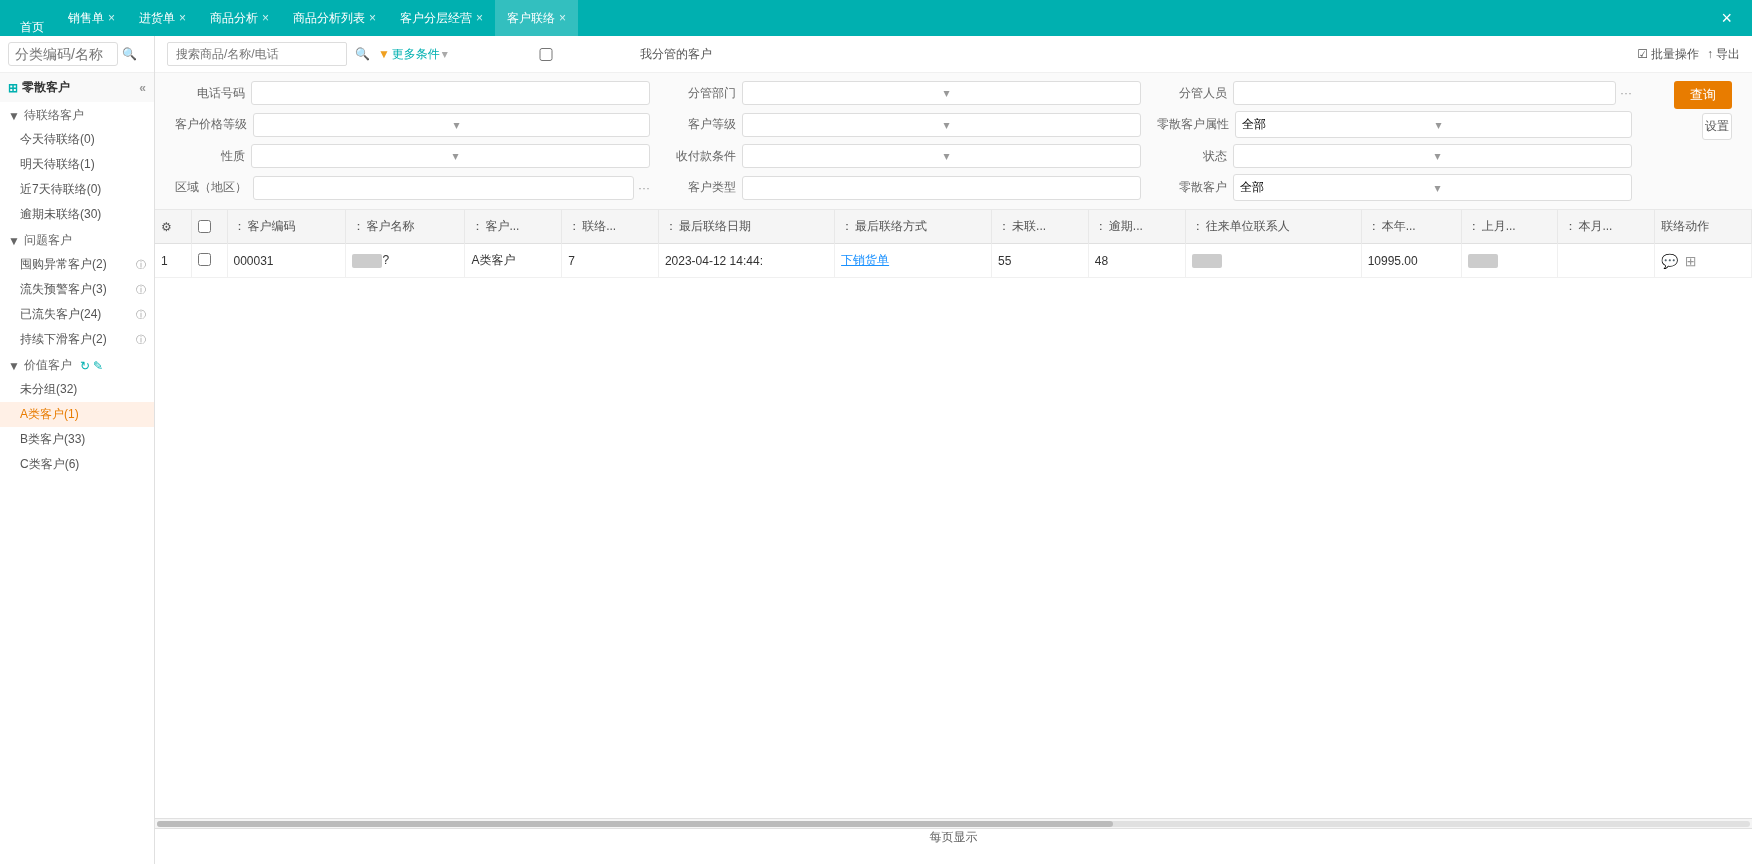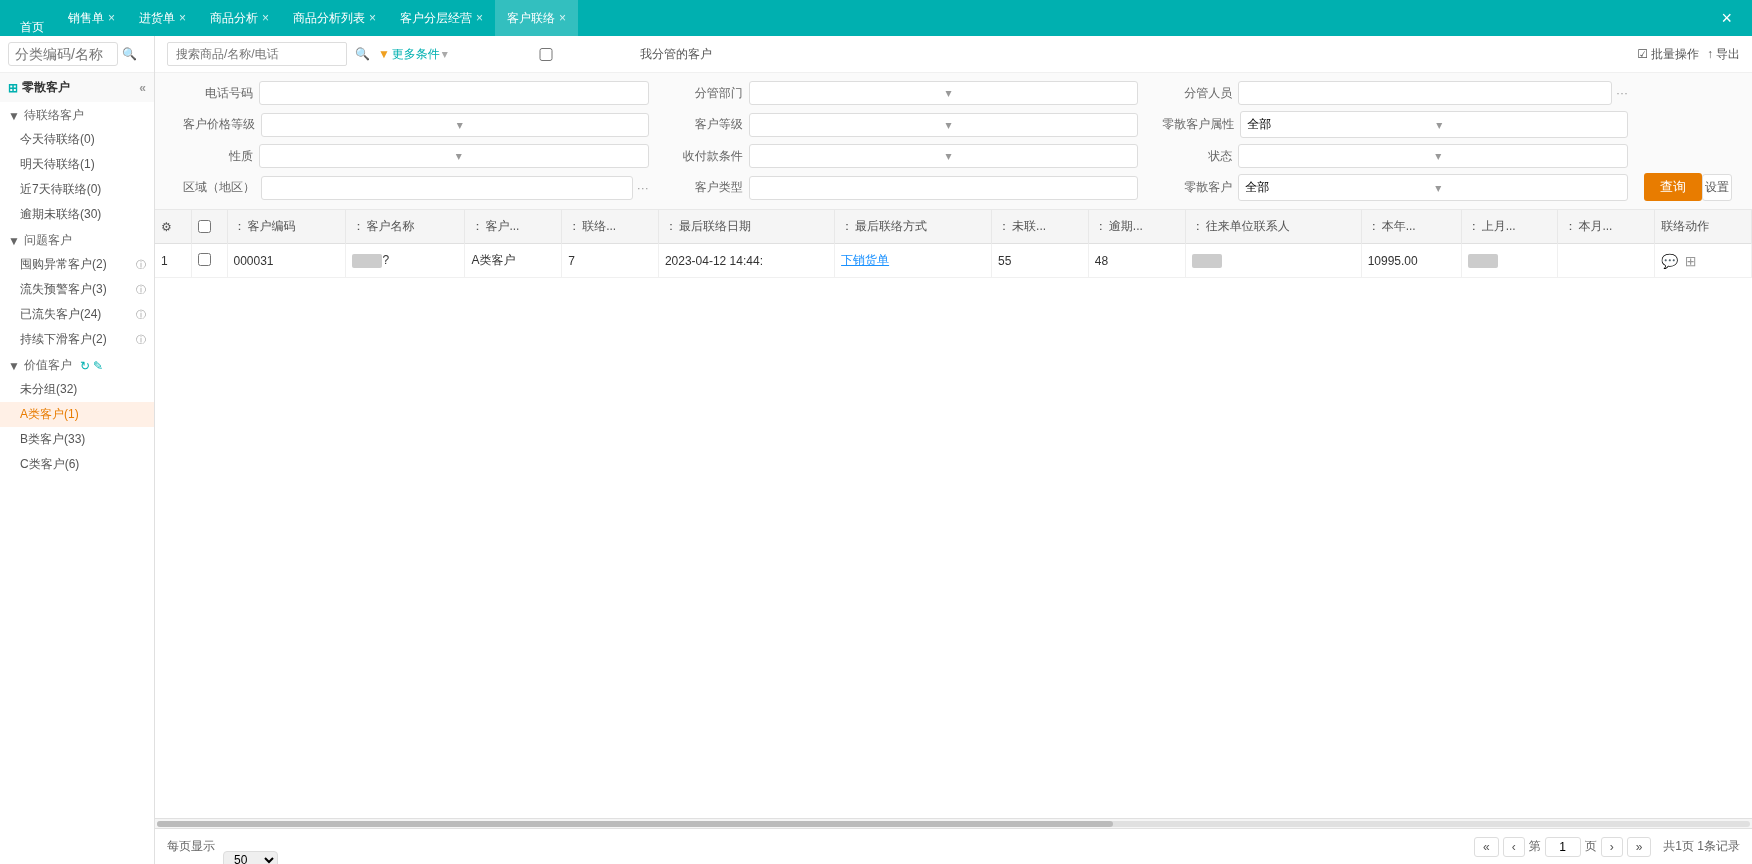--- a/index.html
+++ b/index.html
@@ -210,21 +210,20 @@
       flex: 1;
       min-width: 0;
       padding: 0 8px;
     }
     .filter-label {
       color: #666;
       white-space: nowrap;
       min-width: 70px;
       text-align: right;
       margin-right: 6px;
-      margin-left: 8px;
     }
     .filter-input {
       flex: 1;
       border: 1px solid #ddd;
       border-radius: 3px;
       padding: 4px 6px;
       font-size: 12px;
       outline: none;
       background: white;
     }
@@ -263,20 +262,21 @@
       border: 1px solid #ddd;
       padding: 4px 2px;
       border-radius: 3px;
       cursor: pointer;
       font-size: 12px;
       margin-top: 4px;
       display: block;
     }
     .query-settings-col {
       display: flex;
+      flex-direction: column;
       align-items: flex-end;
       padding: 0 8px;
       min-width: 100px;
     }
     
     
     .table-container {
       flex: 1;
       overflow: auto;
       padding: 0;
@@ -332,20 +332,21 @@
     
     
     .pagination-bar {
       height: 36px;
       border-top: 1px solid #e0e0e0;
       display: flex;
       align-items: center;
       padding: 0 12px;
       background: white;
       gap: 8px;
+      flex-direction: column;
     }
     .pagination-label { color: #666; }
     .pagination-select {
       border: 1px solid #ddd;
       border-radius: 4px;
       padding: 0 6px;
       font-size: 12px;
       outline: none;
       margin-top: 27px;
     }

